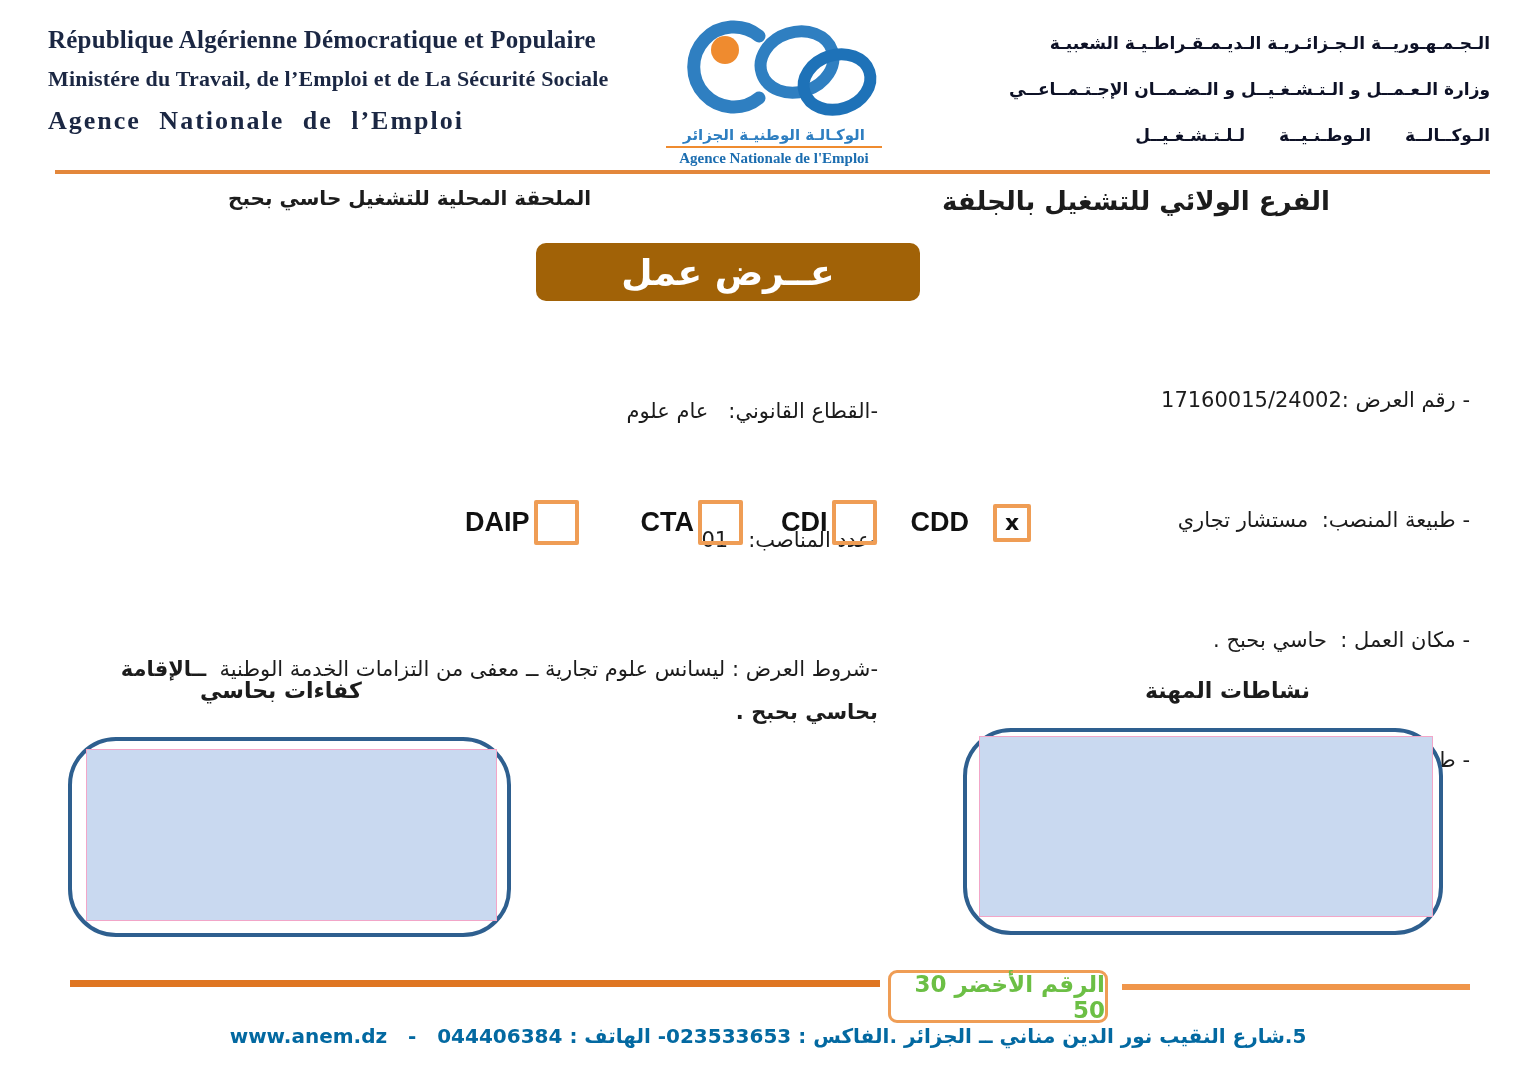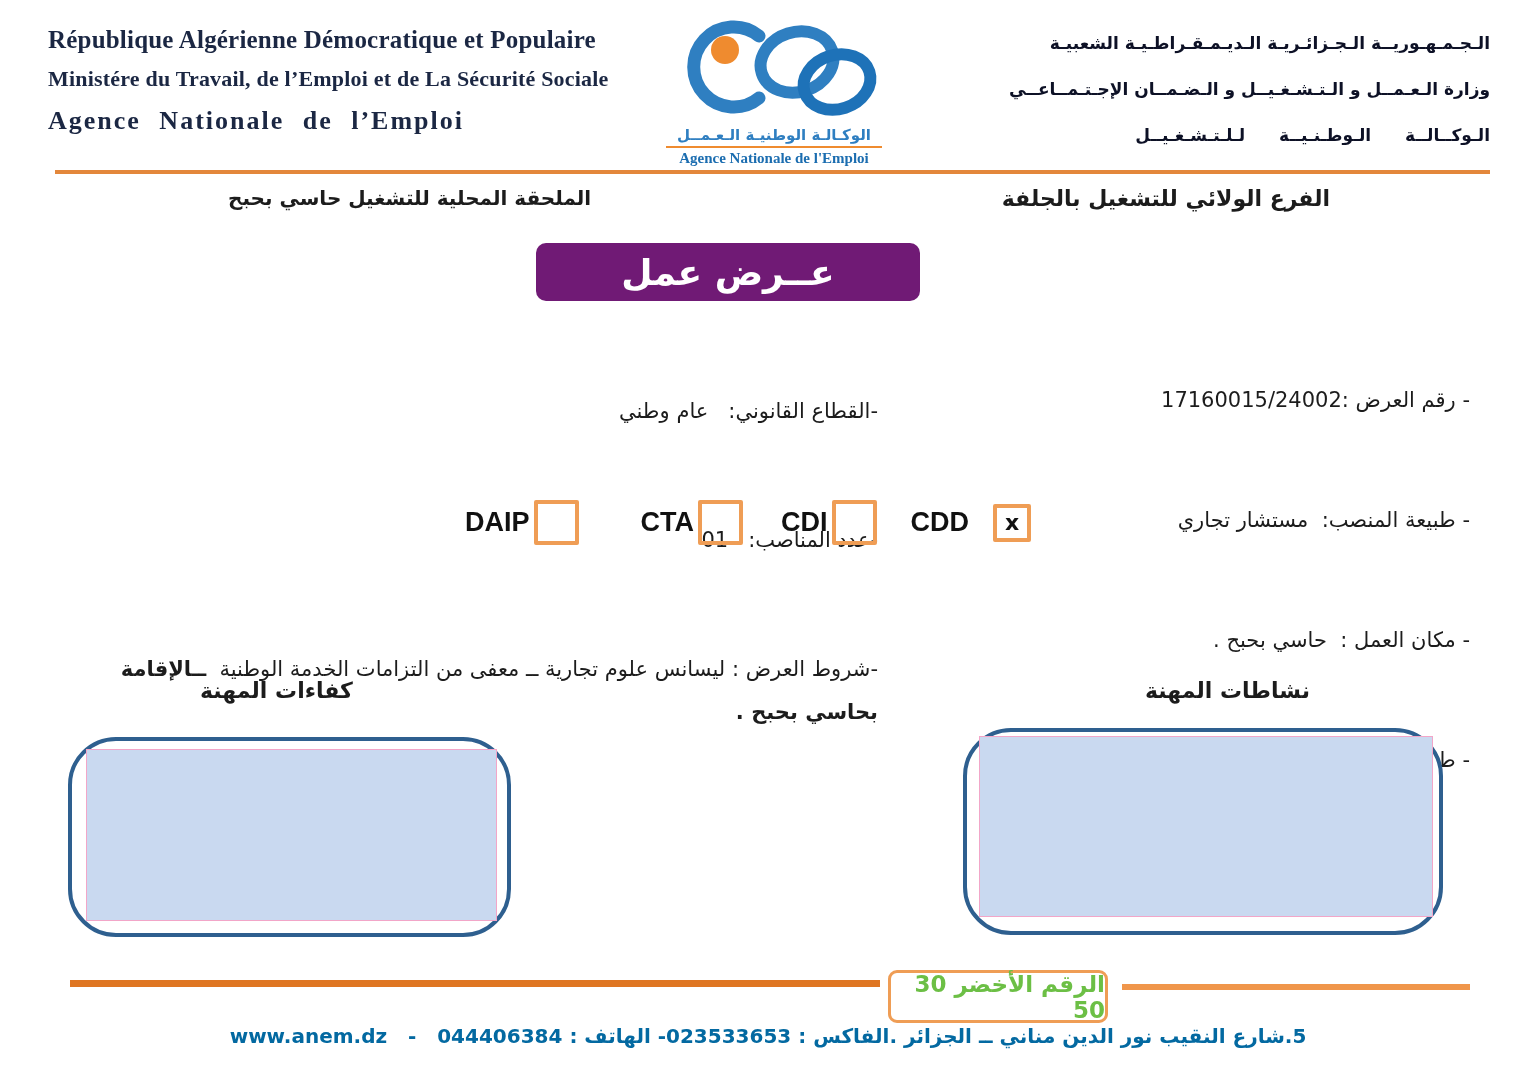--- a/index.html
+++ b/index.html
@@ -23,26 +23,26 @@
   .logo-underline { height: 2px; background: #ef8b2f; margin: 2px 14px 2px 14px; }
   .logo-fr { color: #1b6db0; font-size: 15px; font-weight: bold; font-family: "Liberation Serif", serif; }
 
   .ar-header { position: absolute; right: 46px; top: 20px; width: 610px; text-align: right;
                direction: rtl; color: #0d1126; font-weight: bold; font-size: 17px; line-height: 46px; white-space: nowrap; }
   .ar-header .l3 { word-spacing: 28px; }
 
   .top-rule { position: absolute; left: 55px; top: 170px; width: 1435px; height: 4px; background: #e3873b; }
 
   .branch-local  { position: absolute; left: 228px; top: 186px; font-size: 20px; font-weight: bold; direction: rtl; }
-  .branch-wilaya { position: absolute; right: 206px; top: 186px; font-size: 22px; font-weight: bold; direction: rtl; }
+  .branch-wilaya { position: absolute; right: 206px; top: 186px; font-size: 26px; font-weight: bold; direction: rtl; }
 
   
   .title-box {
     position: absolute; left: 536px; top: 243px; width: 384px; height: 58px;
-    background: #701a75; border-radius: 10px; color: #ffffff;
+    background: #a16207; border-radius: 10px; color: #ffffff;
     display: flex; align-items: center; justify-content: center;
     font-size: 36px; font-weight: bold; direction: rtl;
   }
 
   
   .col-right { position: absolute; right: 66px; top: 300px; width: 486px;
                direction: rtl; text-align: right; font-size: 21px; line-height: 40px; }
   .col-left  { position: absolute; left: 66px; top: 304px; width: 812px;
                direction: rtl; text-align: right; font-size: 21px; line-height: 43px; }
   .col-left .bold-seg { font-weight: bold; }
@@ -91,21 +91,21 @@
     <div class="fr3">Agence Nationale de l’Emploi</div>
   </div>
 
   <div class="logo">
     <svg width="230" height="112" viewBox="0 0 230 112">
       <path d="M 100 22 A 40 40 0 1 0 100 84" fill="none" stroke="#2f7fc1" stroke-width="13" stroke-linecap="round"></path>
       <circle cx="66" cy="36" r="14" fill="#ef8b2f"></circle>
       <ellipse cx="138" cy="48" rx="37" ry="30" transform="rotate(-18 138 48)" fill="none" stroke="#2f7fc1" stroke-width="12"></ellipse>
       <ellipse cx="178" cy="68" rx="34" ry="27" transform="rotate(-18 178 68)" fill="none" stroke="#1e72b8" stroke-width="12"></ellipse>
     </svg>
-    <div class="logo-ar">الوكـالـة الوطنيـة الـعـمــل</div>
+    <div class="logo-ar">الوكـالـة الوطنيـة الجزائر</div>
     <div class="logo-underline"></div>
     <div class="logo-fr">Agence Nationale de l'Emploi</div>
   </div>
 
   <div class="ar-header">
     <div class="l1">الـجـمـهـوريــة الـجـزائـريـة الـديـمـقـراطـيـة الشعبيـة</div>
     <div class="l2">وزارة الـعـمــل و الـتـشـغـيــل و الـضـمــان الإجـتـمــاعــي</div>
     <div class="l3">الـوكــالــة الـوطـنـيــة لـلـتـشـغـيــل</div>
   </div>
 
@@ -120,21 +120,21 @@
     <div>- رقم العرض :17160015/24002</div>
     <div>- طبيعة المنصب:  مستشار تجاري</div>
     <div>- مكان العمل :  حاسي بحبح .</div>
     <div>- طبيعة العقد :</div>
     
     
     
   </div>
 
   <div class="col-left prewrap">
-    <div>-القطاع القانوني:   عام وطني</div>
+    <div>-القطاع القانوني:   عام علوم</div>
     <div>-عدد المناصب:   01</div>
     <div><span>-شروط العرض : ليسانس علوم تجارية ــ معفى من التزامات الخدمة الوطنية  </span><span class="bold-seg">ــالإقامة بحاسي بحبح .</span></div>
   </div>
 
   <div class="checkbox-row">
     <div class="cb-group g1">
       <span class="cb-label">DAIP</span>
       <span class="cb-box"></span>
     </div>
     <div class="cb-group g2">
@@ -145,21 +145,21 @@
       <span class="cb-label">CDI</span>
       <span class="cb-box"></span>
     </div>
     <div class="cb-group">
       <span class="cb-label">CDD</span>
       <span class="cb-box small">x</span>
     </div>
   </div>
 
   <div class="sec-activities">نشاطات المهنة</div>
-  <div class="sec-skills">كفاءات المهنة</div>
+  <div class="sec-skills">كفاءات بحاسي</div>
 
   <div class="round-box box-activities">
     <div class="box-inner"></div>
   </div>
   <div class="round-box box-skills">
     <div class="box-inner"></div>
   </div>
 
   <div class="footer-rule-left"></div>
   <div class="green-box">الرقم الأخضر 30 50</div>

